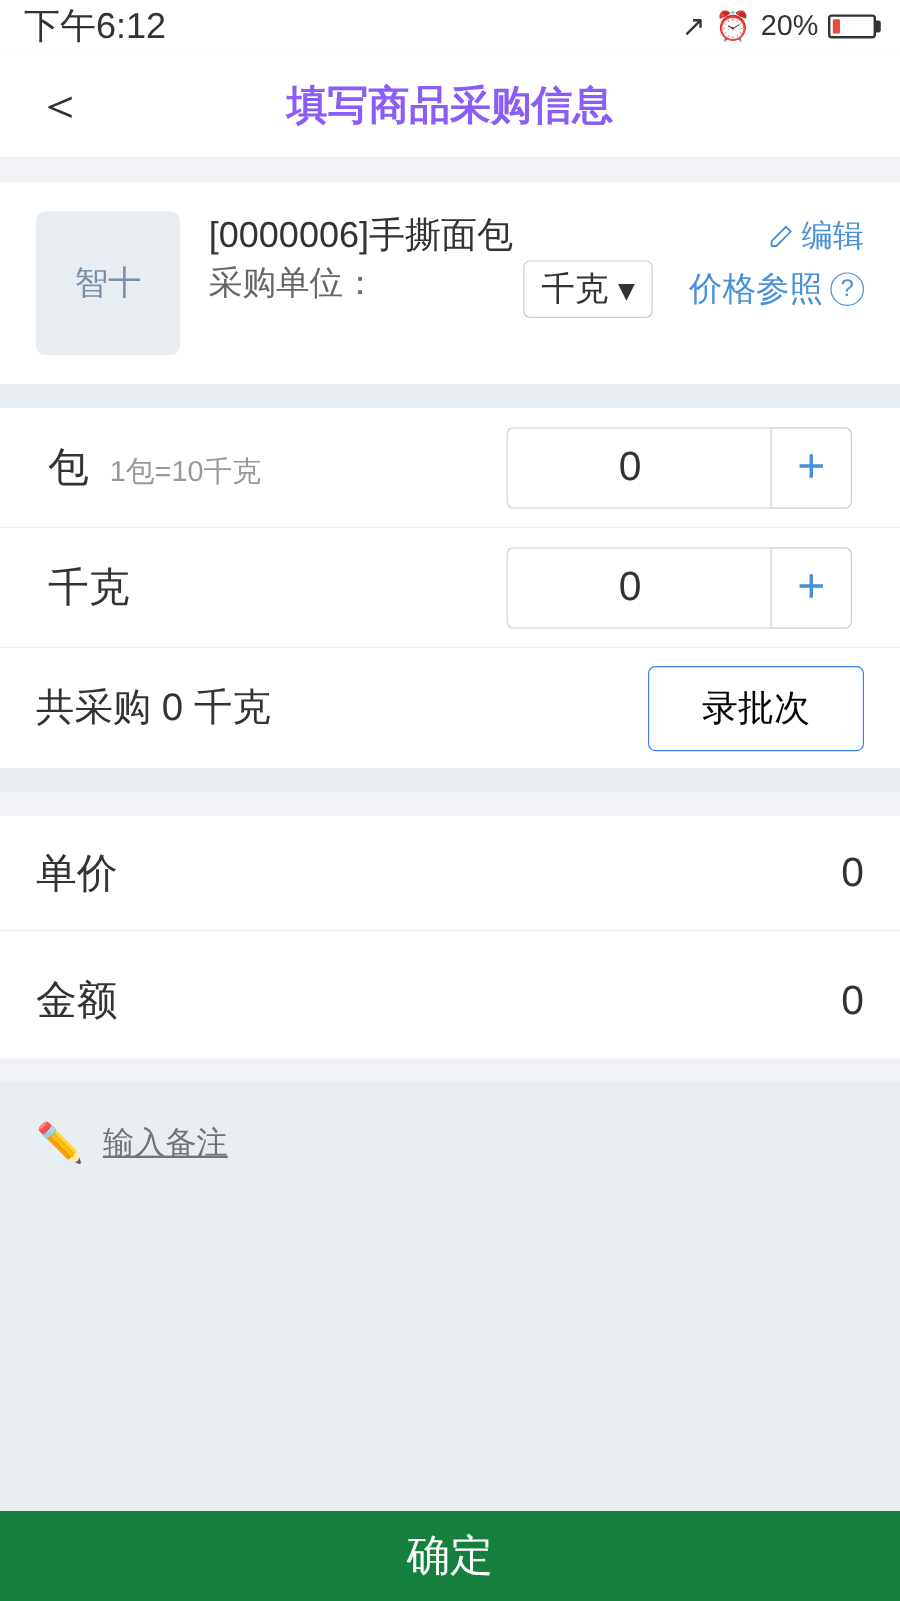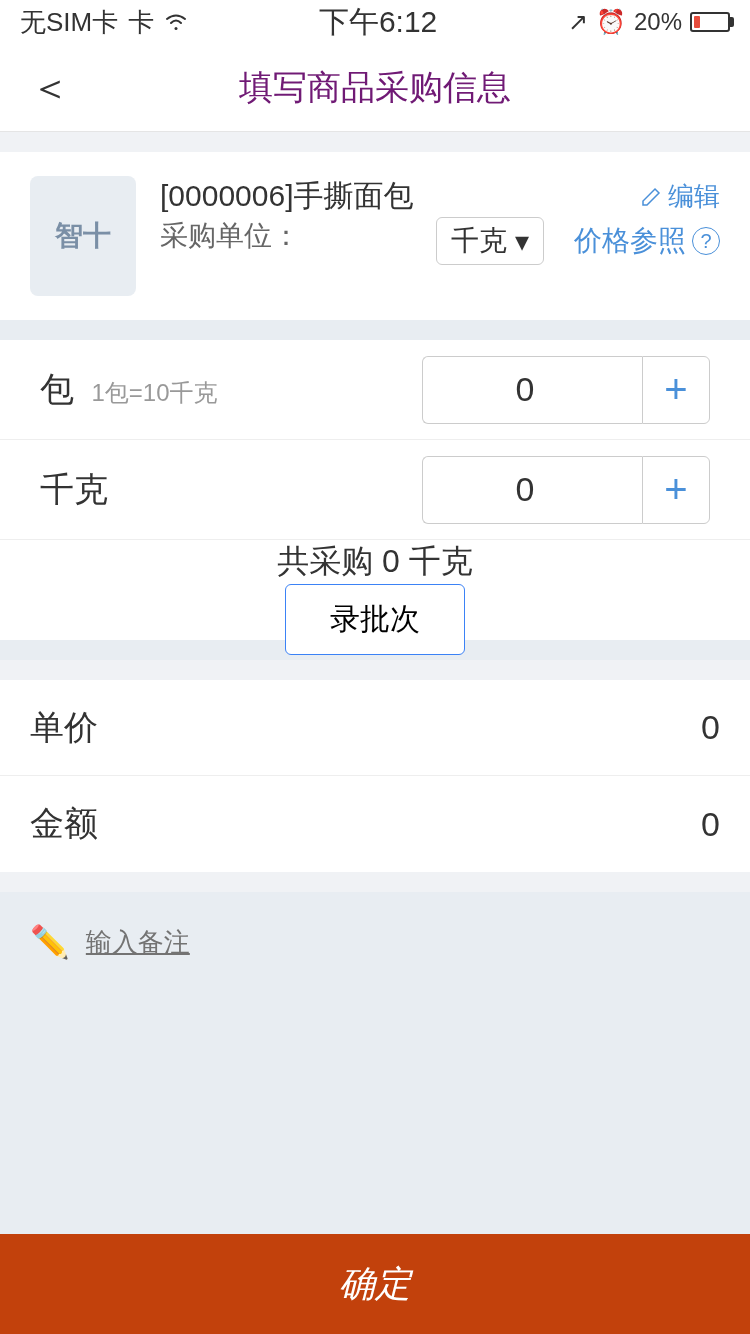--- a/index.html
+++ b/index.html
@@ -57,43 +57,42 @@
       font-size: 40px;
       color: #333;
       cursor: pointer;
       width: 60px;
     }
     .nav-title {
       position: absolute;
       left: 50%;
       transform: translateX(-50%);
       font-size: 34px;
-      font-weight: 400;
-      color: #701a75;
+      font-weight: 700;
+      color: #8b5cf6;
     }
 
     
     .product-card {
       background: #fff;
       margin-top: 20px;
       padding: 24px 30px;
       display: flex;
       align-items: flex-start;
       gap: 24px;
     }
     .product-thumb {
-      width: 106px;
+      width: 120px;
       height: 120px;
       background: #e8edf2;
       border-radius: 8px;
       display: flex;
       align-items: center;
       justify-content: center;
       flex-shrink: 0;
-      font-weight: bold;
     }
     .product-thumb-logo {
       font-size: 28px;
       color: #7a8fa6;
       text-align: center;
       line-height: 1.2;
     }
     .product-info {
       flex: 1;
     }
@@ -204,21 +203,20 @@
       font-weight: 300;
     }
 
     
     .total-row {
       display: flex;
       align-items: center;
       padding: 0 30px;
       height: 100px;
       background: #fff;
-      flex-direction: column;
     }
     .total-label {
       flex: 1;
       font-size: 32px;
       color: #333;
     }
     .record-btn {
       border: 1px solid #3b82f6;
       border-radius: 6px;
       color: #000000;
@@ -232,20 +230,21 @@
     .price-section {
       background: #fff;
       margin-top: 20px;
     }
     .price-row {
       display: flex;
       align-items: center;
       padding: 0 30px;
       height: 96px;
       border-bottom: 1px solid #eee;
+      margin-top: 10px;
     }
     .price-row:last-child {
       border-bottom: none;
     }
     .price-row-label {
       flex: 1;
       font-size: 34px;
       color: #333;
     }
     .price-row-value {
@@ -280,47 +279,37 @@
       background: #e8edf2;
       min-height: 300px;
     }
 
     
     .confirm-bar {
       position: fixed;
       bottom: 0;
       left: 0;
       width: 750px;
-      height: 100px;
-      background: #c2410c;
+      height: 75px;
+      background: #15803d;
       display: flex;
       align-items: center;
       justify-content: center;
       cursor: pointer;
-      font-style: italic;
     }
     .confirm-text {
       font-size: 36px;
       color: #fff;
       font-weight: 500;
     }
   </style>
 </head>
 <body>
 
 <div class="status-bar">
-  <div class="status-left">
-    <span>无SIM卡</span>
-    <span>卡</span>
-    <svg width="24" height="18" viewBox="0 0 24 18">
-      <path d="M12 14 a1.5 1.5 0 1 1 0 3 a1.5 1.5 0 0 1 0-3z" fill="#333"></path>
-      <path d="M7 10 Q12 5 17 10" stroke="#333" stroke-width="2" fill="none" stroke-linecap="round"></path>
-      <path d="M3 6 Q12 -1 21 6" stroke="#333" stroke-width="2" fill="none" stroke-linecap="round"></path>
-    </svg>
-  </div>
   <div class="status-center">下午6:12</div>
   <div class="status-right">
     <span>↗</span>
     <span>⏰</span>
     <span>20%</span>
     <div class="battery-icon">
       <div class="battery-fill"></div>
     </div>
   </div>
 </div>

